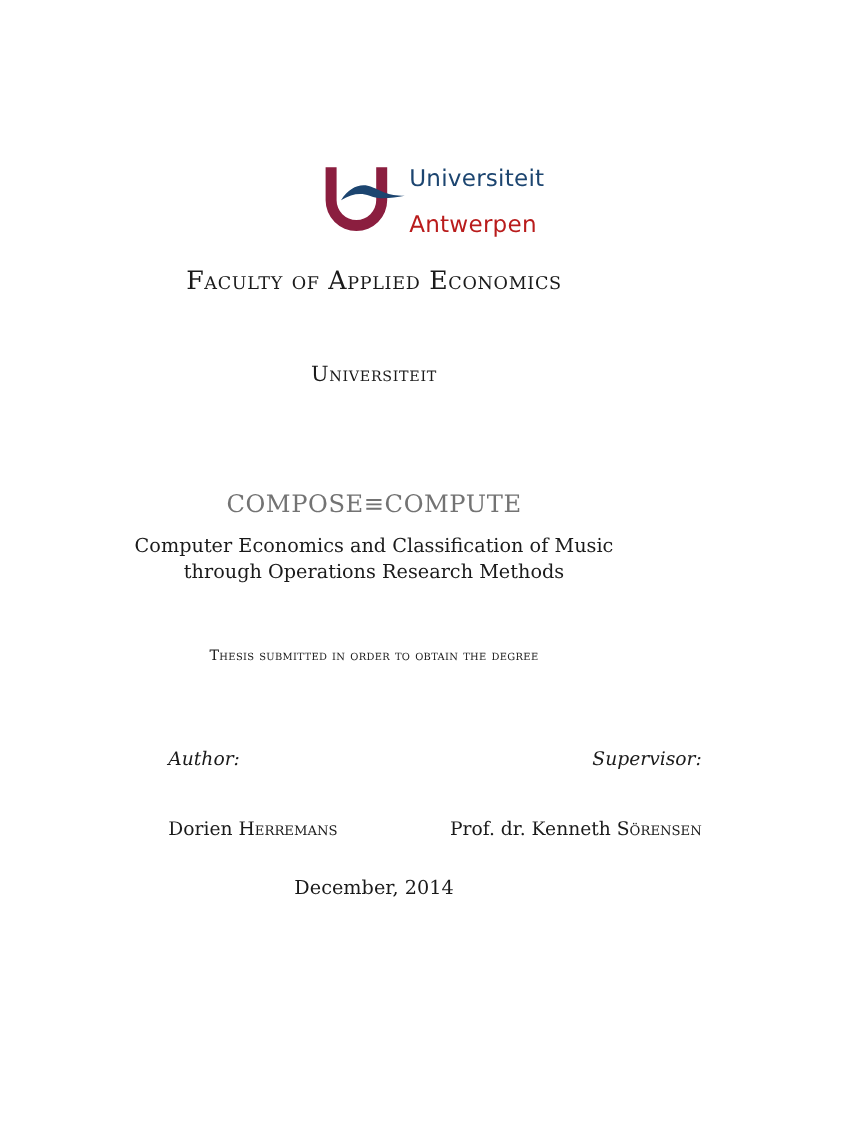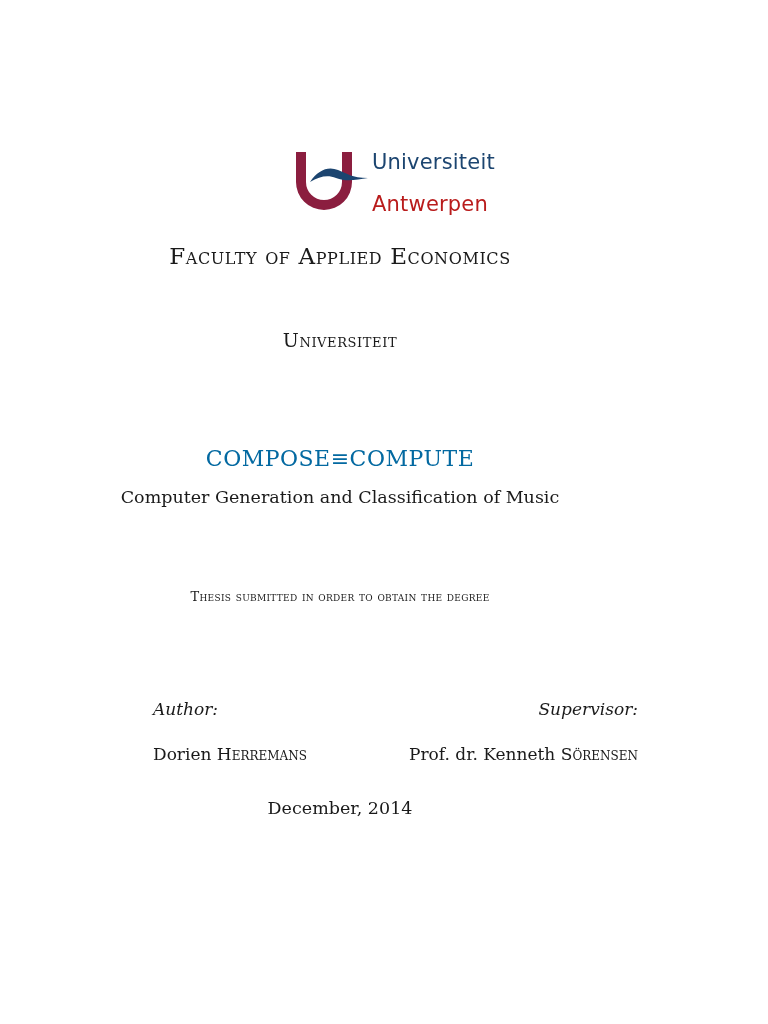--- a/index.html
+++ b/index.html
@@ -8,25 +8,25 @@
     .abs { position: absolute; }
     .center { left: 0; width: 680px; text-align: center; }
     .logo { left: 294px; top: 148px; width: 220px; height: 64px; }
     .logo-text { position: absolute; left: 78px; font-family: "DejaVu Sans", "Liberation Sans", sans-serif;
                  font-size: 21px; line-height: 24px; letter-spacing: 0.2px; }
     .uni { top: 2px; color: #1c4570; }
     .antw { top: 44px; color: #b91c1c; }
     .sc { font-variant: small-caps; }
     .faculty { top: 243px; font-size: 23px; letter-spacing: 0.6px; }
     .diss { top: 329px; font-size: 19px; letter-spacing: 0.6px; }
-    .compose { top: 446px; font-size: 22px; color: #0369a1; letter-spacing: 0.5px; font-weight: normal; }
+    .compose { top: 446px; font-size: 22px; color: #737373; letter-spacing: 0.5px; font-weight: normal; }
     .subtitle { top: 486px; font-size: 17.5px; line-height: 23px; }
     .thesis { top: 587px; font-size: 13px; line-height: 20px; letter-spacing: 0.3px; }
     .thesis .of { font-size: 11px; }
-    .role { font-style: italic; font-size: 17px; top: 699px; }
+    .role { font-style: italic; font-size: 17px; top: 680px; }
     .name { font-size: 17px; top: 744px; }
     .left { left: 153px; }
     .right { right: 130px; text-align: center; }
     .date { top: 798px; font-size: 17.5px; }
   </style>
 </head>
 <body>
 
 <div class="abs logo">
   <svg width="76" height="64" viewBox="0 0 76 64" style="position:absolute;left:0;top:0;">
@@ -39,21 +39,22 @@
 
 <div class="abs center sc faculty">Faculty of Applied Economics</div>
 
 <div class="abs center sc diss">Universiteit</div>
 
 <div class="abs center compose">
   <span>COMPOSE</span><span>≡</span><span>COMPUTE</span>
 </div>
 
 <div class="abs center subtitle">
-  <div>Computer Generation and Classification of Music</div>
+  <div>Computer Economics and Classification of Music</div>
+  <div>through Operations Research Methods</div>
 </div>
 
 <div class="abs center sc thesis">
   <div>Thesis submitted in order to obtain the degree</div>
 </div>
 
 <div class="abs left role">Author:</div>
 <div class="abs left name">
   <span>Dorien</span>
   <span class="sc">Herremans</span>

